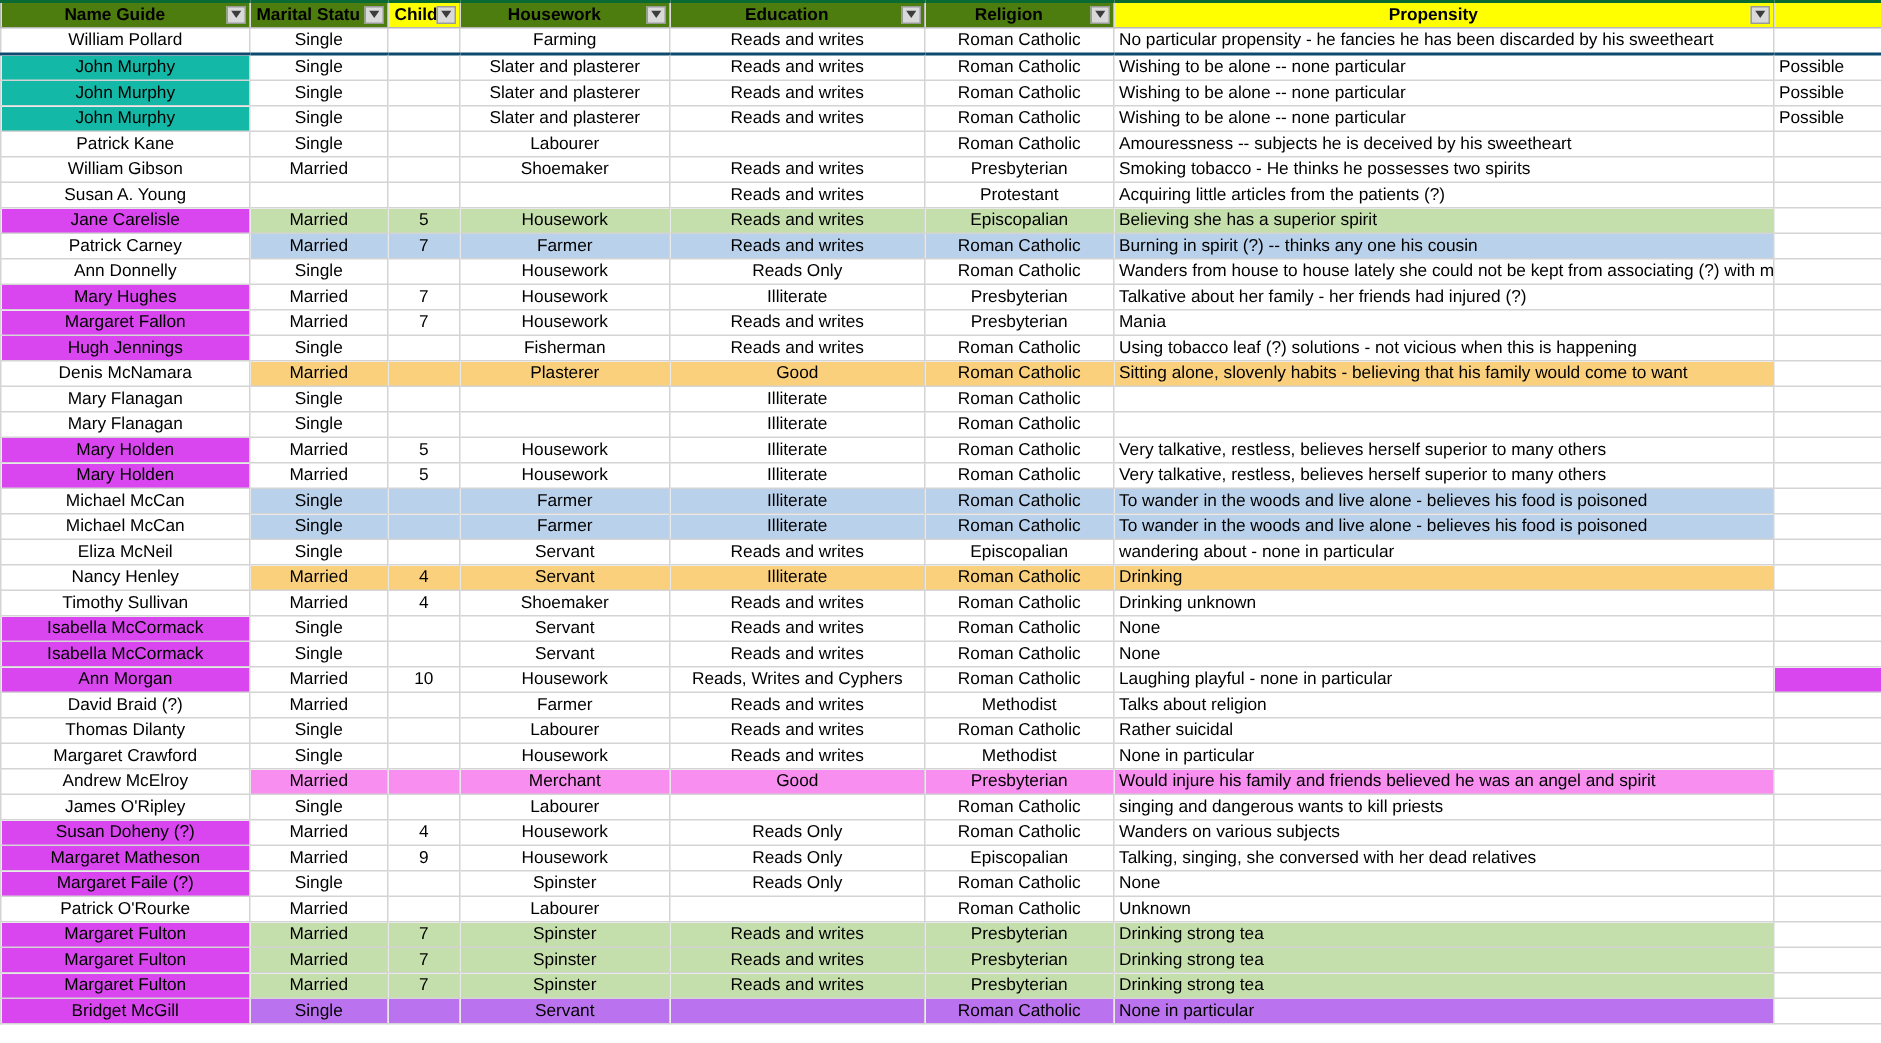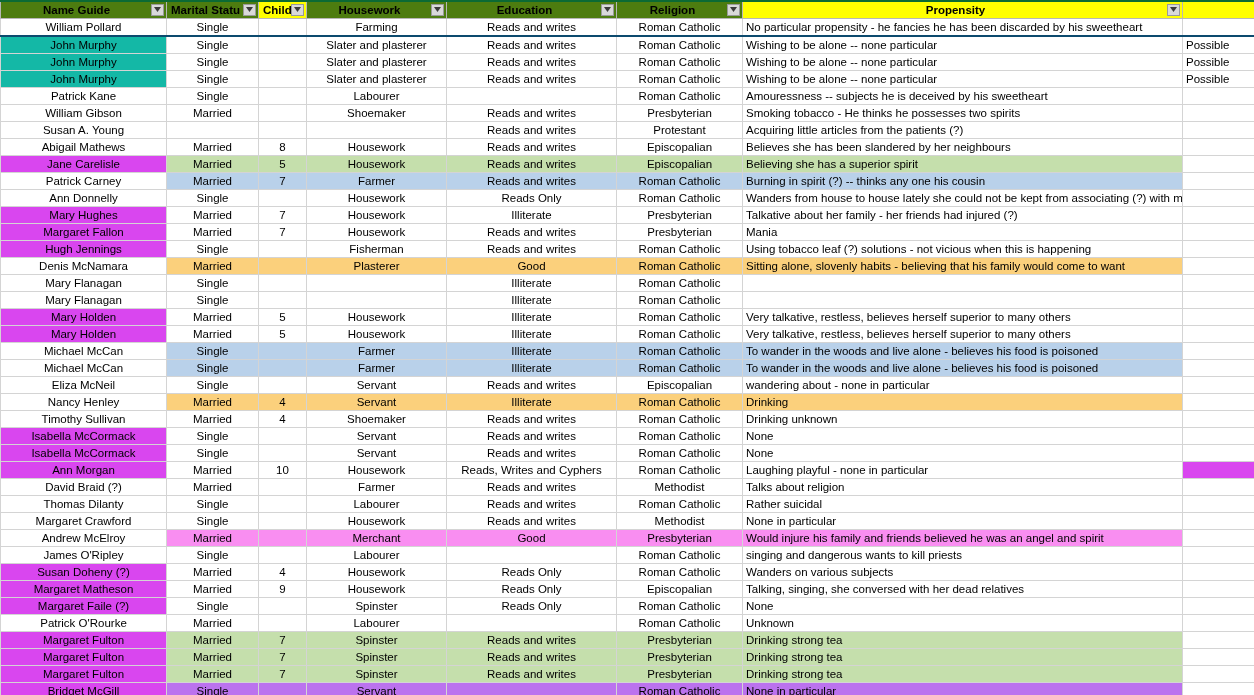--- a/index.html
+++ b/index.html
@@ -239,30 +239,20 @@
           <td class="center f-none">Susan A. Young</td>
           <td class="center f-none"></td>
           <td class="center f-none"></td>
           <td class="center f-none"></td>
           <td class="center f-none">Reads and writes</td>
           <td class="center f-none">Protestant</td>
           <td class="left f-none">Acquiring little articles from the patients (?)</td>
           <td class="left f-none"></td>
         </tr>
         <tr>
-          <td class="center f-none">Abigail Mathews</td>
-          <td class="center f-none">Married</td>
-          <td class="center f-none">8</td>
-          <td class="center f-none">Housework</td>
-          <td class="center f-none">Reads and writes</td>
-          <td class="center f-none">Episcopalian</td>
-          <td class="left f-none">Believes she has been slandered by her neighbours</td>
-          <td class="left f-none"></td>
-        </tr>
-        <tr>
           <td class="center f-yellow">Jane Carelisle</td>
           <td class="center f-green">Married</td>
           <td class="center f-green">5</td>
           <td class="center f-green">Housework</td>
           <td class="center f-green">Reads and writes</td>
           <td class="center f-green">Episcopalian</td>
           <td class="left f-green">Believing she has a superior spirit</td>
           <td class="left f-none"></td>
         </tr>
         <tr>

